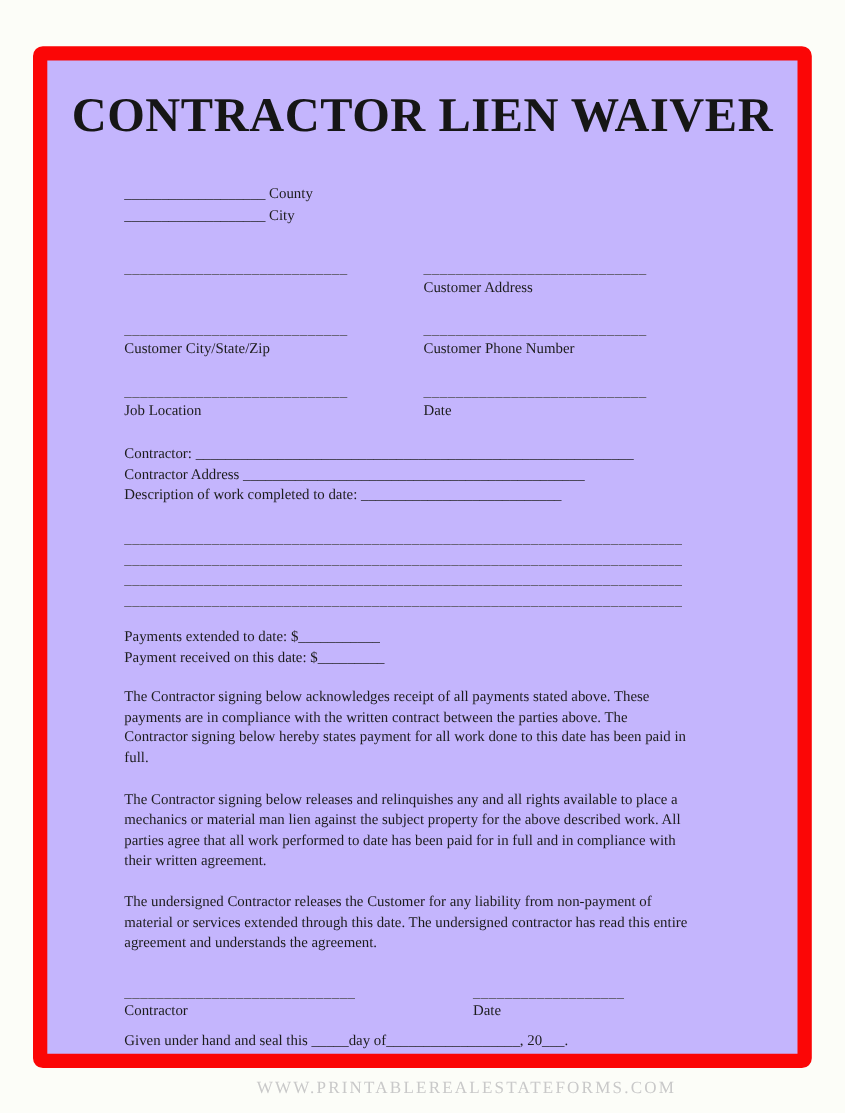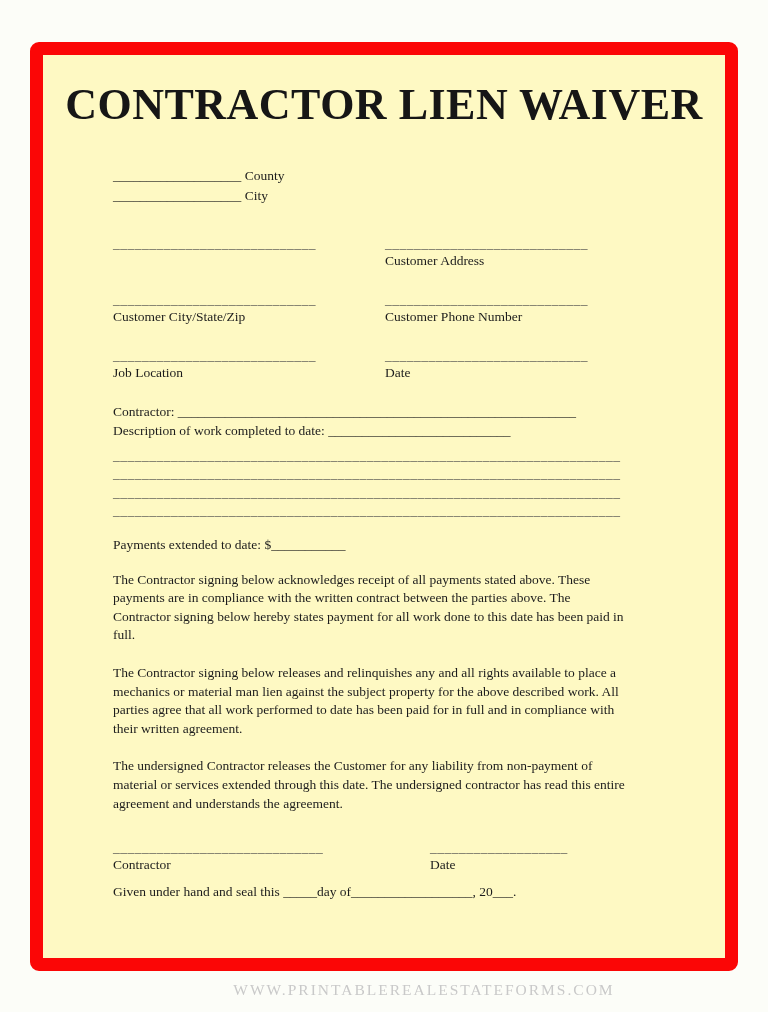--- a/index.html
+++ b/index.html
@@ -14,21 +14,21 @@
   }
   .frame {
     position: absolute;
     left: 30px;
     top: 42px;
     width: 708px;
     height: 929px;
     box-sizing: border-box;
     border: 13px solid #fb0606;
     border-radius: 9px;
-    background: #fef9c3;
+    background: #c4b5fd;
   }
   .doc-title {
     margin: 26px 6px 0 6px;
     text-align: center;
     font-size: 44px;
     font-weight: bold;
     letter-spacing: 0.5px;
     line-height: 1.1;
     color: #161616;
     white-space: nowrap;
@@ -46,21 +46,21 @@
   .rows { margin-top: 30px; }
   .field-row {
     display: flex;
     margin-bottom: 21px;
   }
   .field-cell { width: 272px; }
   .field-cell.right { width: auto; }
   .field-blank { display: block; height: 17px; line-height: 17px; }
   .field-label { display: block; height: 18px; line-height: 18px; }
   .contractor-lines { margin-top: 11px; line-height: 18.6px; }
-  .extra-lines { margin-top: 6px; line-height: 18.5px; }
+  .extra-lines { margin-top: 22px; line-height: 18.5px; }
   .payments { margin-top: 14px; line-height: 19px; }
   .para { margin: 19px 0 0 0; white-space: pre-line; line-height: 18.6px; }
   .para.first { margin-top: 17px; }
   .signature-row { display: flex; margin-top: 26px; }
   .sig-cell { width: 317px; }
   .sig-cell.right { width: auto; }
   .seal-line { margin-top: 8px; line-height: 19px; }
   .site-footer {
     position: absolute;
     left: 0;
@@ -119,32 +119,34 @@
         <div class="field-cell right">
           <span class="field-blank blank">____________________________</span>
           <span class="field-label">Date</span>
         </div>
       </div>
 
     </div>
 
     <div class="contractor-lines">
       <div>Contractor: ___________________________________________________________</div>
+      <div>Contractor Address ______________________________________________</div>
       <div>Description of work completed to date: ___________________________</div>
     </div>
 
     <div class="extra-lines blank">
       <div>______________________________________________________________________</div>
       <div>______________________________________________________________________</div>
       <div>______________________________________________________________________</div>
       <div>______________________________________________________________________</div>
     </div>
 
     <div class="payments">
       <div>Payments extended to date: $___________</div>
+      <div>Payment received on this date: $_________</div>
     </div>
 
     <p class="para first">The Contractor signing below acknowledges receipt of all payments stated above. These
 payments are in compliance with the written contract between the parties above. The
 Contractor signing below hereby states payment for all work done to this date has been paid in
 full.</p>
     <p class="para">The Contractor signing below releases and relinquishes any and all rights available to place a
 mechanics or material man lien against the subject property for the above described work. All
 parties agree that all work performed to date has been paid for in full and in compliance with
 their written agreement.</p>

